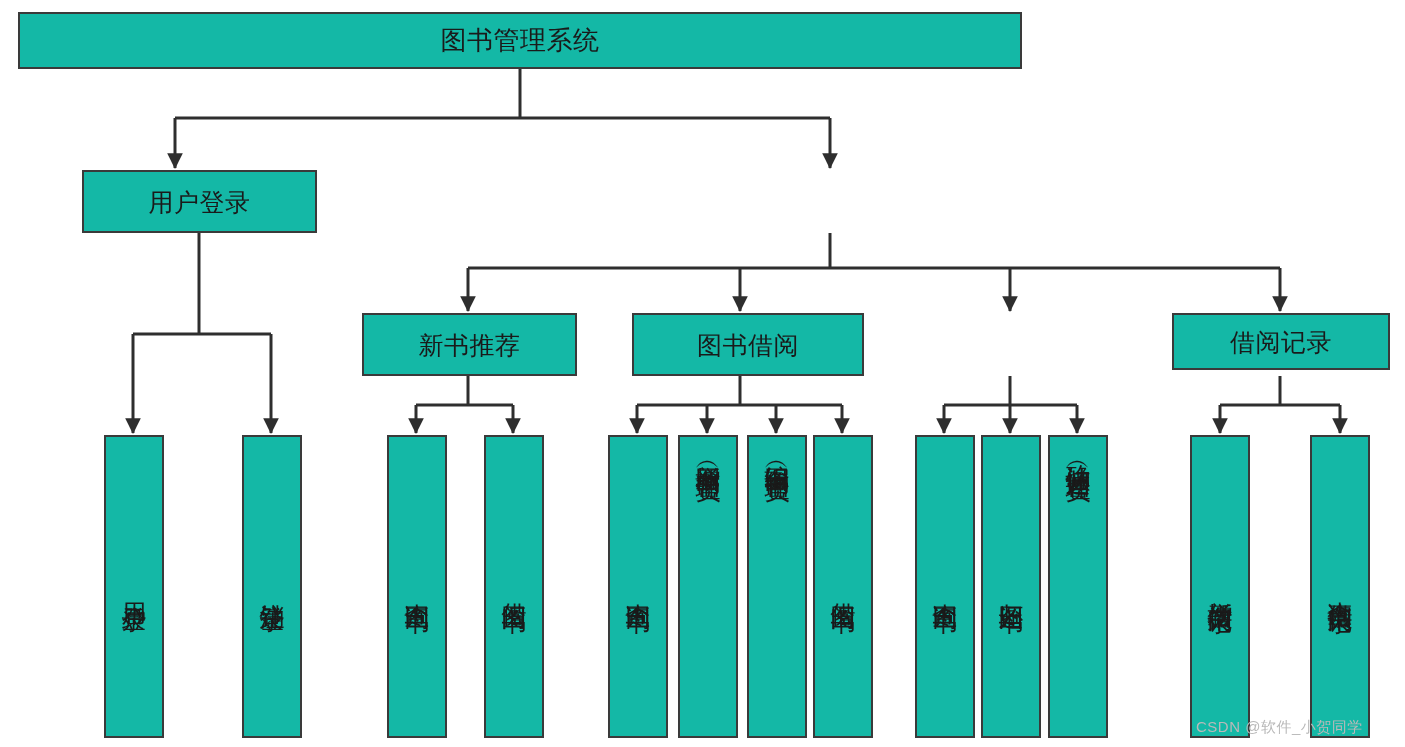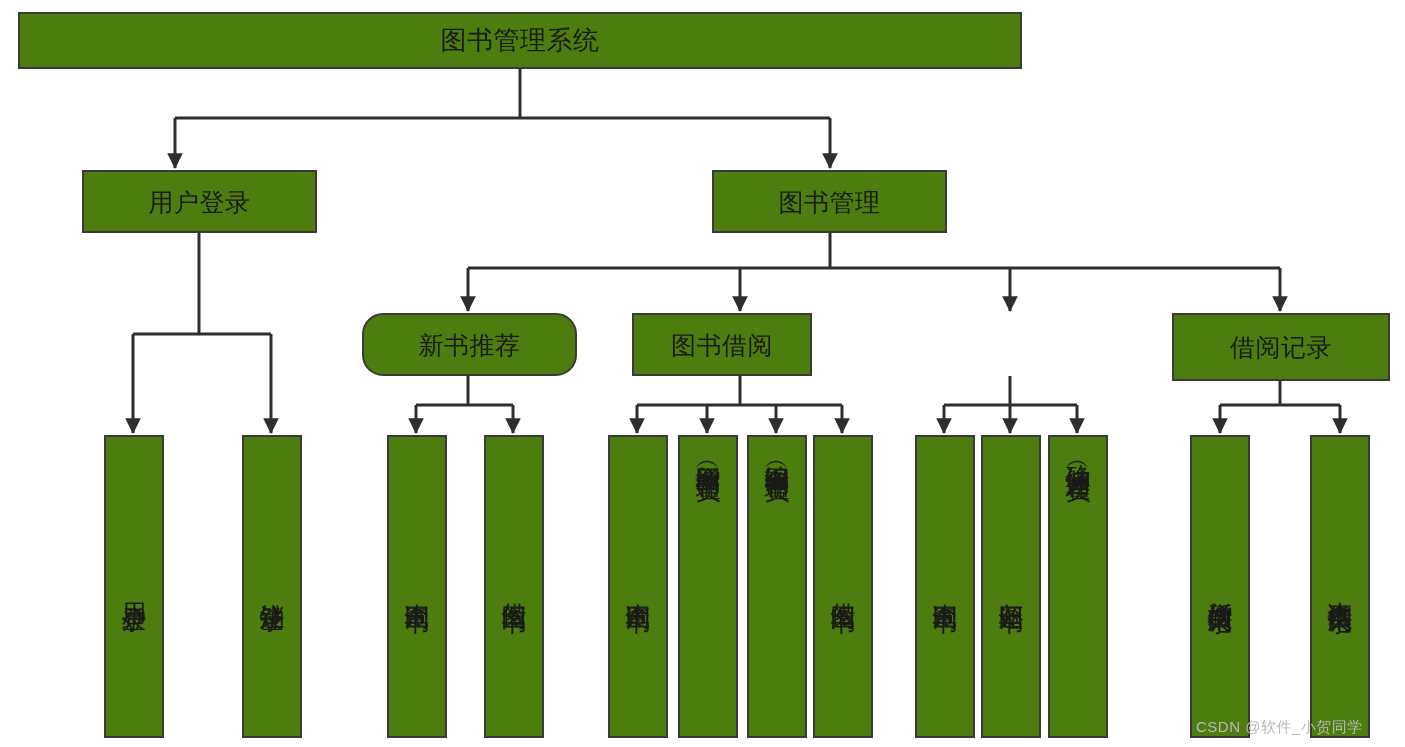--- a/index.html
+++ b/index.html
@@ -21,21 +21,21 @@
     position: absolute;
     left: 0;
     top: 0;
     width: 1405px;
     height: 747px;
   }
   .node {
     position: absolute;
     box-sizing: border-box;
     border: 2.5px solid #3a3a3a;
-    background: #4d7c0f;
+    background: #14b8a6;
     display: flex;
     align-items: center;
     justify-content: center;
     color: #1a1a1a;
   }
   .node-label {
     display: block;
     text-align: center;
     line-height: 1.12;
     white-space: pre;
@@ -130,34 +130,31 @@
   </svg>
 
   <div class="node horiz root" style="left:18px; top:12px; width:1004px; height:57px;">
     <span class="node-label">图书管理系统</span>
   </div>
 
   <div class="node horiz" style="left:82px; top:170px; width:235px; height:63px;">
     <span class="node-label">用户登录</span>
   </div>
 
-  <div class="node horiz" style="left:712px; top:170px; width:235px; height:63px;">
-    <span class="node-label">图书管理</span>
-  </div>
-
-  <div class="node horiz" style="left:362px; top:313px; width:215px; height:63px;border-radius:21px;">
+
+  <div class="node horiz" style="left:362px; top:313px; width:215px; height:63px;">
     <span class="node-label">新书推荐</span>
   </div>
 
-  <div class="node horiz" style="left:632px; top:313px; width:180px; height:63px;">
+  <div class="node horiz" style="left:632px; top:313px; width:232px; height:63px;">
     <span class="node-label">图书借阅</span>
   </div>
 
 
-  <div class="node horiz" style="left:1172px; top:313px; width:218px; height:68px;">
+  <div class="node horiz" style="left:1172px; top:313px; width:218px; height:57px;">
     <span class="node-label">借阅记录</span>
   </div>
 
   <div class="node vert centered" style="left:104px; top:435px; width:60px; height:303px;">
     <span class="node-label">用户登录</span>
   </div>
 
   <div class="node vert centered" style="left:242px; top:435px; width:60px; height:303px;">
     <span class="node-label">注销登录</span>
   </div>

